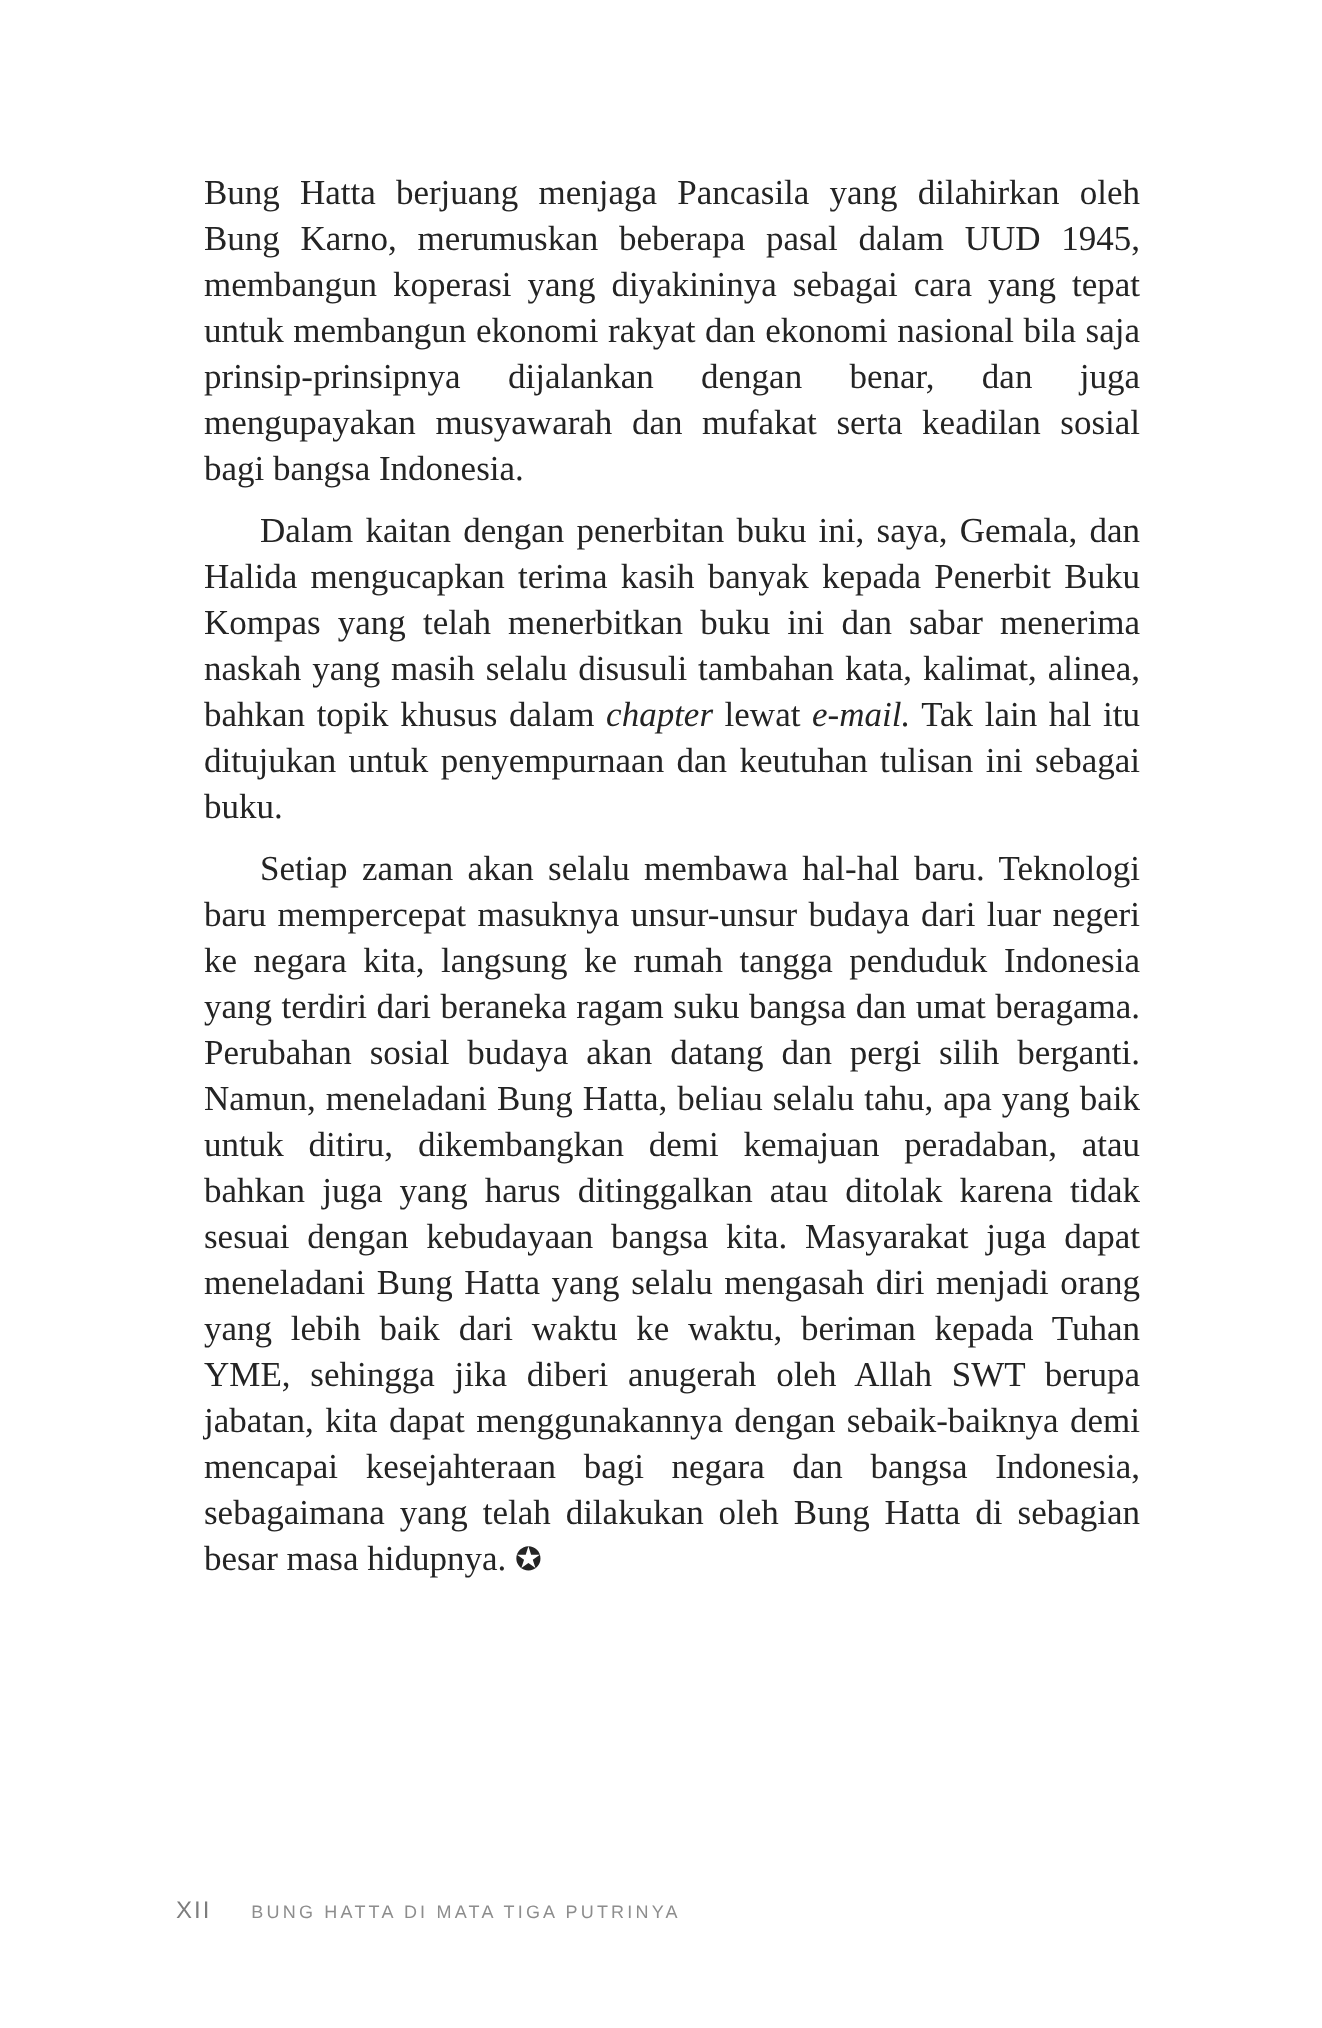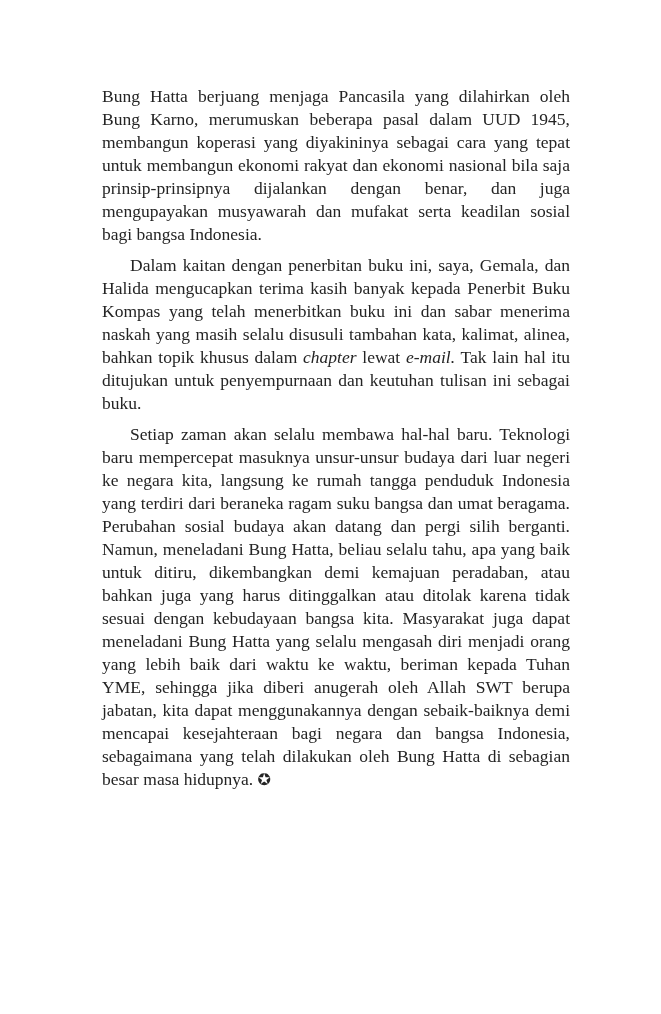--- a/index.html
+++ b/index.html
@@ -70,14 +70,18 @@
 <body>
 
 <div class="page">
 
   <div class="text-block">
       <p class="para"><span>Bung Hatta berjuang menjaga Pancasila yang dilahirkan oleh Bung Karno, merumuskan beberapa pasal dalam UUD 1945, membangun koperasi yang diyakininya sebagai cara yang tepat untuk membangun ekonomi rakyat dan ekonomi nasional bila saja prinsip-prinsipnya dijalankan dengan benar, dan juga mengupayakan musyawarah dan mufakat serta keadilan sosial bagi bangsa Indonesia.</span></p>
       <p class="para indent"><span>Dalam kaitan dengan penerbitan buku ini, saya, Gemala, dan Halida mengucapkan terima kasih banyak kepada Penerbit Buku Kompas yang telah menerbitkan buku ini dan sabar menerima naskah yang masih selalu disusuli tambahan kata, kalimat, alinea, bahkan topik khusus dalam </span><em>chapter</em><span> lewat </span><em>e-mail.</em><span> Tak lain hal itu ditujukan untuk penyempurnaan dan keutuhan tulisan ini sebagai buku.</span></p>
       <p class="para indent"><span>Setiap zaman akan selalu membawa hal-hal baru. Teknologi baru mempercepat masuknya unsur-unsur budaya dari luar negeri ke negara kita, langsung ke rumah tangga penduduk Indonesia yang terdiri dari beraneka ragam suku bangsa dan umat beragama. Perubahan sosial budaya akan datang dan pergi silih berganti. Namun, meneladani Bung Hatta, beliau selalu tahu, apa yang baik untuk ditiru, dikembangkan demi kemajuan peradaban, atau bahkan juga yang harus ditinggalkan atau ditolak karena tidak sesuai dengan kebudayaan bangsa kita. Masyarakat juga dapat meneladani Bung Hatta yang selalu mengasah diri menjadi orang yang lebih baik dari waktu ke waktu, beriman kepada Tuhan YME, sehingga jika diberi anugerah oleh Allah SWT berupa jabatan, kita dapat menggunakannya dengan sebaik-baiknya demi mencapai kesejahteraan bagi negara dan bangsa Indonesia, sebagaimana yang telah dilakukan oleh Bung Hatta di sebagian besar masa hidupnya. </span><span class="end-mark">✪</span></p>
     </div>
 
+  <div class="footer">
+    <span class="page-number">XII</span>
+    <span class="running-title">BUNG HATTA DI MATA TIGA PUTRINYA</span>
+  </div>
 
 </div>
 
 </body></html>

